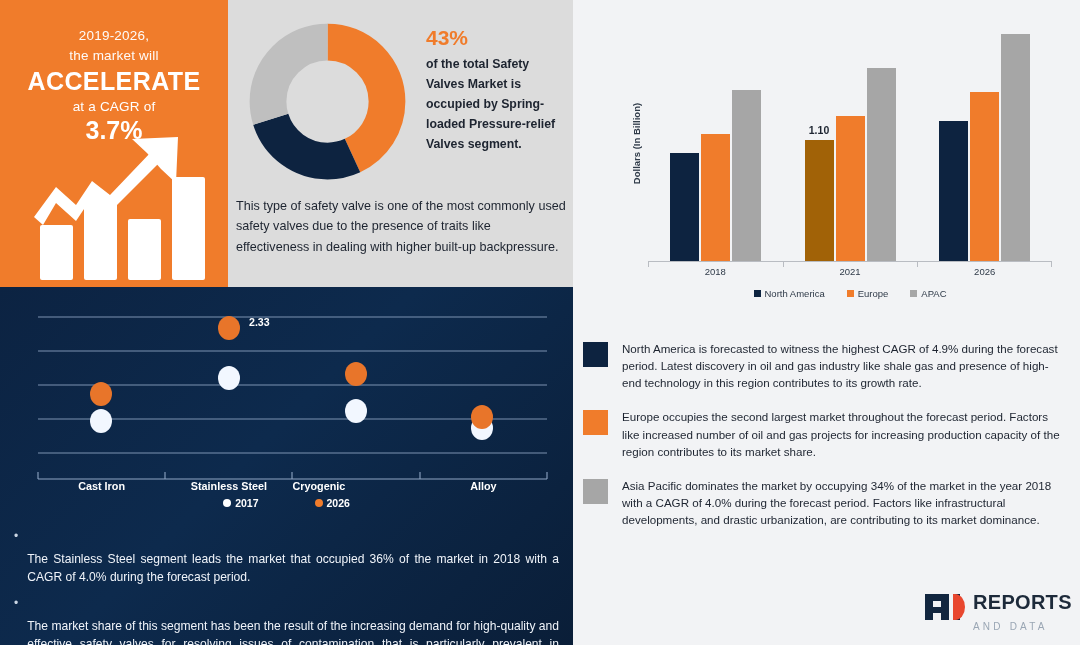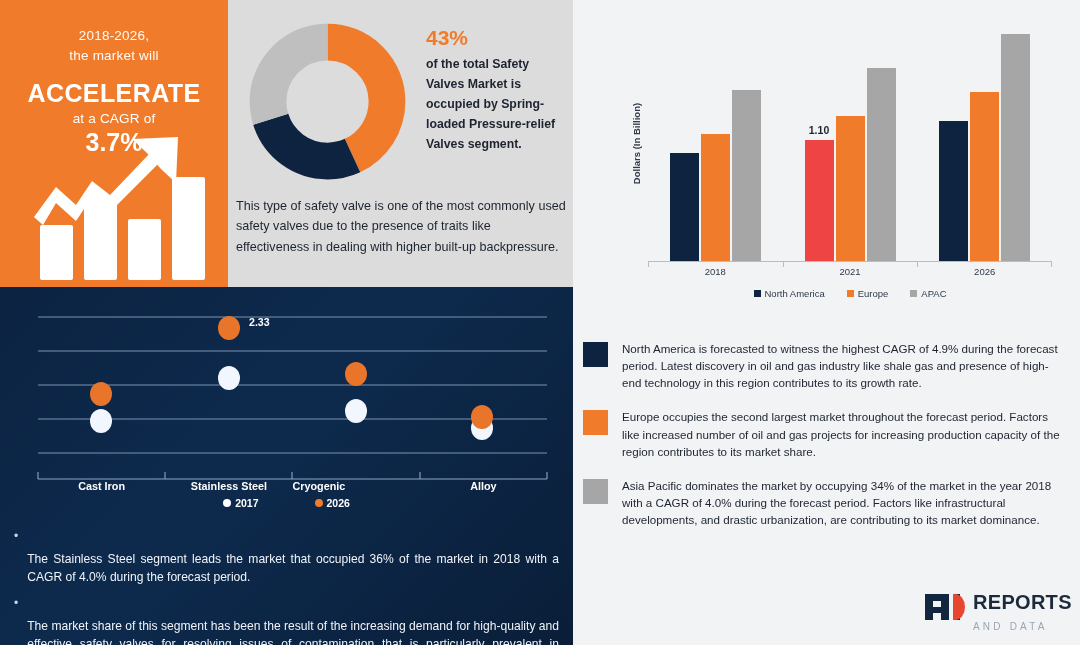--- a/index.html
+++ b/index.html
@@ -15,21 +15,21 @@
   
   .orange-panel {
     position: absolute; left: 0; top: 0; width: 228px; height: 287px;
     background: #f07c2b;
     color: #fff;
     overflow: hidden;
   }
   .op-text { position: absolute; left: 0; top: 26px; width: 228px; text-align: center; }
   .op-years { font-size: 13.5px; letter-spacing: .2px; opacity: .97; line-height: 1.45; }
   .op-will  { font-size: 13.5px; letter-spacing: .2px; opacity: .97; line-height: 1.45; }
-  .op-accel { font-size: 25px; font-weight: bold; letter-spacing: .4px; margin: 14px 0 3px; }
+  .op-accel { font-size: 25px; font-weight: bold; letter-spacing: .4px; margin: 2px 0 3px; }
   .op-cagr  { font-size: 13.5px; letter-spacing: .2px; }
   .op-pct   { font-size: 25px; font-weight: bold; margin-top: 2px; }
 
   .op-graphic { position: absolute; left: 28px; top: 135px; width: 180px; height: 145px; }
   .op-graphic svg { display: block; }
 
   
   .gray-panel {
     position: absolute; left: 228px; top: 0; width: 345px; height: 287px;
     background: #dcdcdc;
@@ -112,21 +112,21 @@
   .logo-main { font-size: 20px; font-weight: bold; color: #1d2a3a; letter-spacing: .3px; line-height: 1; }
   .logo-sub { font-size: 10px; color: #9aa6b4; letter-spacing: 3.2px; margin-top: 9px; }
 </style>
 </head>
 <body>
 
 <div class="page">
 
   <div class="orange-panel">
     <div class="op-text">
-      <div class="op-years">2018-2026,</div>
+      <div class="op-years">2019-2026,</div>
       <div class="op-will">the market will</div>
       <div class="op-accel">ACCELERATE</div>
       <div class="op-cagr">at a CAGR of</div>
       <div class="op-pct">3.7%</div>
     </div>
     <div class="op-graphic">
       <svg width="180" height="145" viewBox="0 0 180 145">
         <g fill="#ffffff">
           <rect x="12" y="90" width="33" height="55" rx="2"></rect>
           <rect x="56" y="62" width="33" height="83" rx="2"></rect>
@@ -228,21 +228,21 @@
     <div class="bar-ylabel">Dollars (In Billion)</div>
 
     <div class="plot">
       <div class="groups">
         <div class="group">
           <div class="bar" style="height:44.5%; background:#0d2340;"></div>
           <div class="bar" style="height:52.3%; background:#f07c2b;"></div>
           <div class="bar" style="height:70.5%; background:#a6a6a6;"></div>
         </div>
         <div class="group">
-          <div class="bar" style="height:50.0%; background:#ef4444;">
+          <div class="bar" style="height:50.0%; background:#a16207;">
             <span class="bar-value">1.10</span>
           </div>
           <div class="bar" style="height:59.5%; background:#f07c2b;"></div>
           <div class="bar" style="height:79.5%; background:#a6a6a6;"></div>
         </div>
         <div class="group">
           <div class="bar" style="height:57.7%; background:#0d2340;"></div>
           <div class="bar" style="height:69.5%; background:#f07c2b;"></div>
           <div class="bar" style="height:93.6%; background:#a6a6a6;"></div>
         </div>

